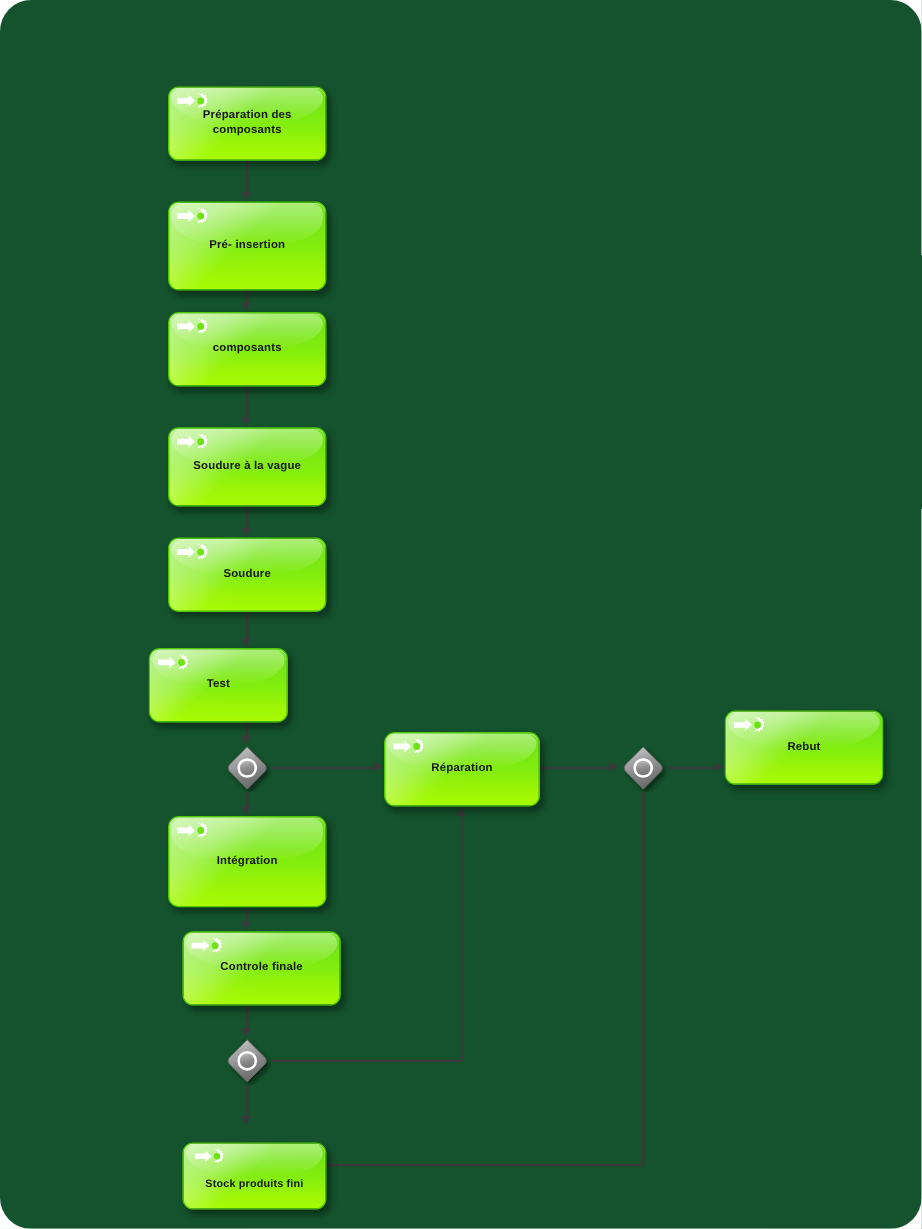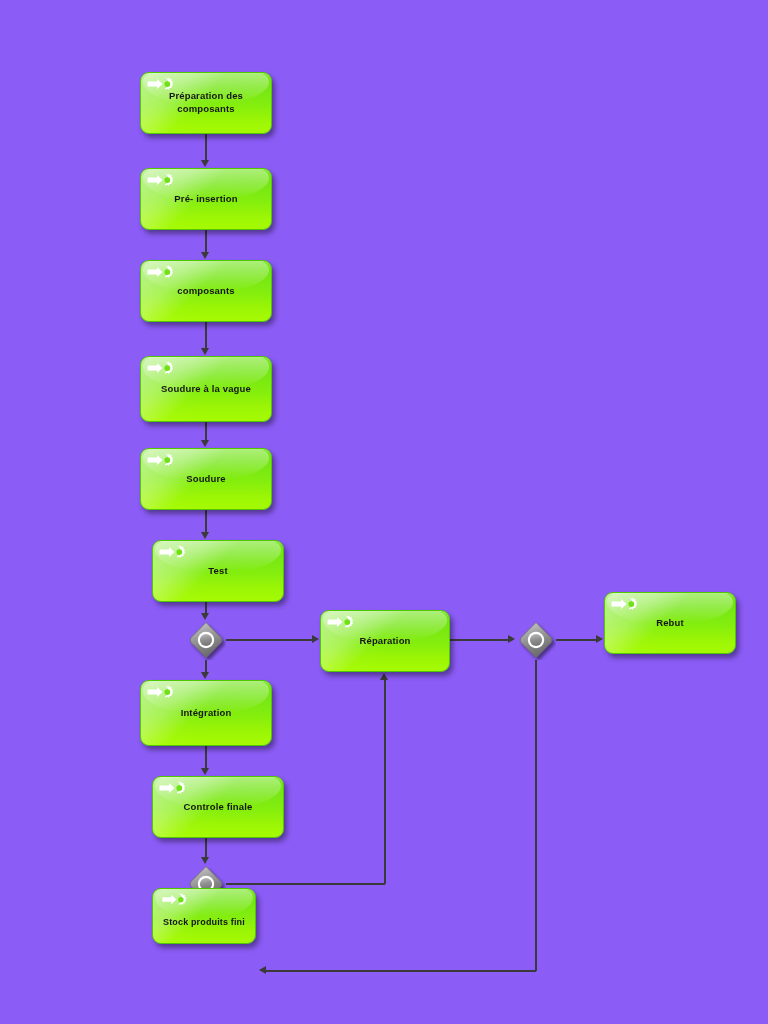--- a/index.html
+++ b/index.html
@@ -8,22 +8,23 @@
     padding: 0;
     background: #ffffff;
   }
   body {
     font-family: "Liberation Sans", sans-serif;
   }
   #canvas {
     position: relative;
     width: 768px;
     height: 1024px;
-    background: #8b5cf6;
+    background: #14532d;
     overflow: hidden;
+    border-radius: 26px;
   }
   
   .task {
     position: absolute;
     box-sizing: border-box;
     border-radius: 9px;
     border: 1.5px solid #4fc800;
     background:
       linear-gradient(135deg,
         rgba(255,255,255,0.55) 0%,
@@ -192,21 +193,21 @@
       <div class="task-gloss"></div>
       <svg class="task-icon" viewBox="0 0 30 17">
         <path fill="#ffffff" d="M1.5 5.6h9.6V3.0l5.4 5.0l-5.4 5.0v-2.6H1.5z"></path>
         <path fill="#ffffff" d="M19.6 1.4l1.6 1.0l1.6-1.0l0.9 1.7l1.9 0.0l-0.1 1.9l1.6 1.0l-1.0 1.6l1.0 1.6l-1.6 1.0l0.1 1.9l-1.9 0.0l-0.9 1.7l-1.6-1.0l-1.6 1.0l-0.6-1.2a6.1 6.1 0 0 0 0-11.0z"></path>
         <circle cx="21.3" cy="8.1" r="2.9" fill="#6ee214"></circle>
       </svg>
       <div class="task-label">Préparation  des
 composants</div>
     </div>
 
-    <div class="task" style="left:140px; top:168px; width:132px; height:62px;">
+    <div class="task" style="left:140px; top:168px; width:132px; height:74px;">
       <div class="task-gloss"></div>
       <svg class="task-icon" viewBox="0 0 30 17">
         <path fill="#ffffff" d="M1.5 5.6h9.6V3.0l5.4 5.0l-5.4 5.0v-2.6H1.5z"></path>
         <path fill="#ffffff" d="M19.6 1.4l1.6 1.0l1.6-1.0l0.9 1.7l1.9 0.0l-0.1 1.9l1.6 1.0l-1.0 1.6l1.0 1.6l-1.6 1.0l0.1 1.9l-1.9 0.0l-0.9 1.7l-1.6-1.0l-1.6 1.0l-0.6-1.2a6.1 6.1 0 0 0 0-11.0z"></path>
         <circle cx="21.3" cy="8.1" r="2.9" fill="#6ee214"></circle>
       </svg>
       <div class="task-label">Pré- insertion</div>
     </div>
 
     <div class="task" style="left:140px; top:260px; width:132px; height:62px;">
@@ -232,39 +233,39 @@
     <div class="task" style="left:140px; top:448px; width:132px; height:62px;">
       <div class="task-gloss"></div>
       <svg class="task-icon" viewBox="0 0 30 17">
         <path fill="#ffffff" d="M1.5 5.6h9.6V3.0l5.4 5.0l-5.4 5.0v-2.6H1.5z"></path>
         <path fill="#ffffff" d="M19.6 1.4l1.6 1.0l1.6-1.0l0.9 1.7l1.9 0.0l-0.1 1.9l1.6 1.0l-1.0 1.6l1.0 1.6l-1.6 1.0l0.1 1.9l-1.9 0.0l-0.9 1.7l-1.6-1.0l-1.6 1.0l-0.6-1.2a6.1 6.1 0 0 0 0-11.0z"></path>
         <circle cx="21.3" cy="8.1" r="2.9" fill="#6ee214"></circle>
       </svg>
       <div class="task-label">Soudure</div>
     </div>
 
-    <div class="task" style="left:152px; top:540px; width:132px; height:62px;">
+    <div class="task" style="left:124px; top:540px; width:116px; height:62px;">
       <div class="task-gloss"></div>
       <svg class="task-icon" viewBox="0 0 30 17">
         <path fill="#ffffff" d="M1.5 5.6h9.6V3.0l5.4 5.0l-5.4 5.0v-2.6H1.5z"></path>
         <path fill="#ffffff" d="M19.6 1.4l1.6 1.0l1.6-1.0l0.9 1.7l1.9 0.0l-0.1 1.9l1.6 1.0l-1.0 1.6l1.0 1.6l-1.6 1.0l0.1 1.9l-1.9 0.0l-0.9 1.7l-1.6-1.0l-1.6 1.0l-0.6-1.2a6.1 6.1 0 0 0 0-11.0z"></path>
         <circle cx="21.3" cy="8.1" r="2.9" fill="#6ee214"></circle>
       </svg>
       <div class="task-label">Test</div>
     </div>
 
     <svg class="gateway" viewBox="0 0 40 40" style="left:186px; top:620px;">
       <g filter="url(#gwShadow)">
         <path d="M20 2.5 L34.5 17 a4.2 4.2 0 0 1 0 6 L20 37.5 L5.5 23 a4.2 4.2 0 0 1 0-6 Z" fill="url(#gwGrad)" stroke="#6a6a6a" stroke-width="0.8"></path>
       </g>
       <circle cx="20" cy="20" r="8.2" fill="#ffffff"></circle>
       <circle cx="20" cy="20" r="6.1" fill="url(#gwInner)"></circle>
     </svg>
 
-    <div class="task" style="left:140px; top:680px; width:132px; height:66px;">
+    <div class="task" style="left:140px; top:680px; width:132px; height:76px;">
       <div class="task-gloss"></div>
       <svg class="task-icon" viewBox="0 0 30 17">
         <path fill="#ffffff" d="M1.5 5.6h9.6V3.0l5.4 5.0l-5.4 5.0v-2.6H1.5z"></path>
         <path fill="#ffffff" d="M19.6 1.4l1.6 1.0l1.6-1.0l0.9 1.7l1.9 0.0l-0.1 1.9l1.6 1.0l-1.0 1.6l1.0 1.6l-1.6 1.0l0.1 1.9l-1.9 0.0l-0.9 1.7l-1.6-1.0l-1.6 1.0l-0.6-1.2a6.1 6.1 0 0 0 0-11.0z"></path>
         <circle cx="21.3" cy="8.1" r="2.9" fill="#6ee214"></circle>
       </svg>
       <div class="task-label">Intégration</div>
     </div>
 
     <div class="task" style="left:140px; top:776px; width:132px; height:62px;margin-left:12px;">
@@ -278,21 +279,21 @@
     </div>
 
     <svg class="gateway" viewBox="0 0 40 40" style="left:186px; top:864px;">
       <g filter="url(#gwShadow)">
         <path d="M20 2.5 L34.5 17 a4.2 4.2 0 0 1 0 6 L20 37.5 L5.5 23 a4.2 4.2 0 0 1 0-6 Z" fill="url(#gwGrad)" stroke="#6a6a6a" stroke-width="0.8"></path>
       </g>
       <circle cx="20" cy="20" r="8.2" fill="#ffffff"></circle>
       <circle cx="20" cy="20" r="6.1" fill="url(#gwInner)"></circle>
     </svg>
 
-    <div class="task" style="left:152px; top:888px; width:104px; height:56px;">
+    <div class="task" style="left:152px; top:952px; width:120px; height:56px;">
       <div class="task-gloss"></div>
       <svg class="task-icon" viewBox="0 0 30 17" style="left:8px; top:3px; width:28px; height:16px;">
         <path fill="#ffffff" d="M1.5 5.6h9.6V3.0l5.4 5.0l-5.4 5.0v-2.6H1.5z"></path>
         <path fill="#ffffff" d="M19.6 1.4l1.6 1.0l1.6-1.0l0.9 1.7l1.9 0.0l-0.1 1.9l1.6 1.0l-1.0 1.6l1.0 1.6l-1.6 1.0l0.1 1.9l-1.9 0.0l-0.9 1.7l-1.6-1.0l-1.6 1.0l-0.6-1.2a6.1 6.1 0 0 0 0-11.0z"></path>
         <circle cx="21.3" cy="8.1" r="2.9" fill="#6ee214"></circle>
       </svg>
       <div class="task-label" style="font-size:9px; top:62%;">Stock produits fini</div>
     </div>
 
     <div class="task" style="left:320px; top:610px; width:130px; height:62px;">

